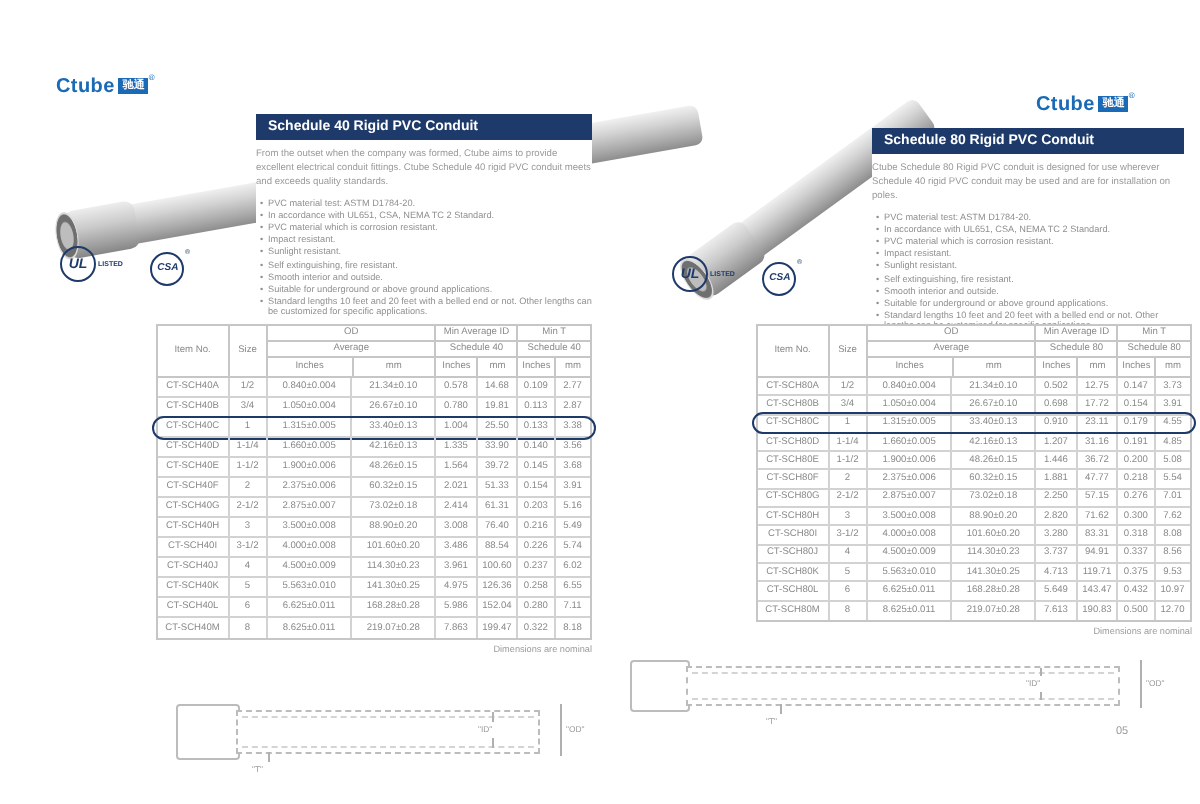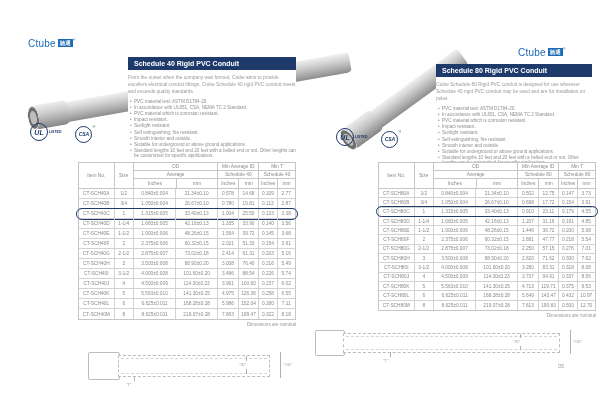--- a/index.html
+++ b/index.html
@@ -1,21 +1,21 @@
 <!DOCTYPE html>
 <html><head>
 <meta charset="utf-8">
 <style>
   html,body{margin:0;padding:0;background:#e8e8e8;}
   .page{position:relative;width:600px;height:402px;background:#ffffff;overflow:hidden;
         font-family:"Liberation Sans",sans-serif;color:#8a8a8a;}
 
   
   .logo{position:absolute;white-space:nowrap;}
-  .logo-word{color:#1a6ab5;font-size:10px;font-weight:normal;letter-spacing:.2px;}
+  .logo-word{color:#1a6ab5;font-size:10px;font-weight:bold;letter-spacing:.2px;}
   .logo-box{background:#1a6ab5;color:#fff;font-size:5.5px;font-weight:bold;padding:1px 2px;margin-left:2px;vertical-align:2px;}
   .logo-reg{font-size:4px;color:#1a6ab5;vertical-align:6px;}
 
   
   .pipe{position:absolute;height:20px;border-radius:4px;z-index:1;
         background:linear-gradient(to bottom,#f0f0f0,#d2d2d2 35%,#a9a9a9 75%,#8d8d8d);}
   .pipe .bell{position:absolute;left:0;top:-2px;width:36px;height:24px;border-radius:5px;
         background:linear-gradient(to bottom,#ededed,#cbcbcb 40%,#9e9e9e 80%,#868686);}
   .pipe .face{position:absolute;left:-5px;top:-2px;width:11px;height:24px;border-radius:50%;
         background:radial-gradient(ellipse at center,#bdbdbd 0 38%,#6f6f6f 44% 62%,#dadada 66% 100%);}

